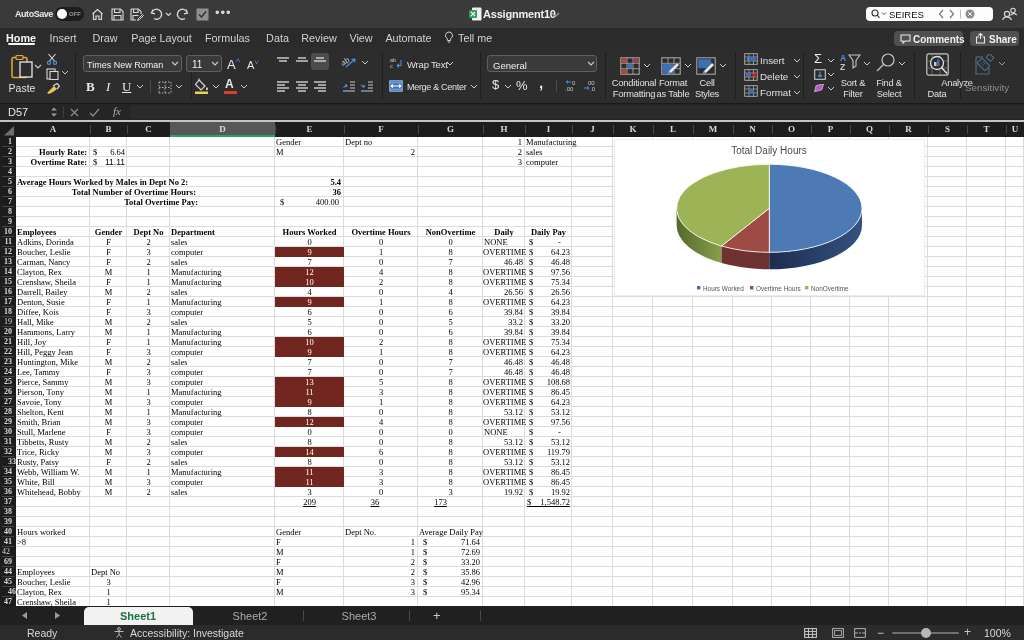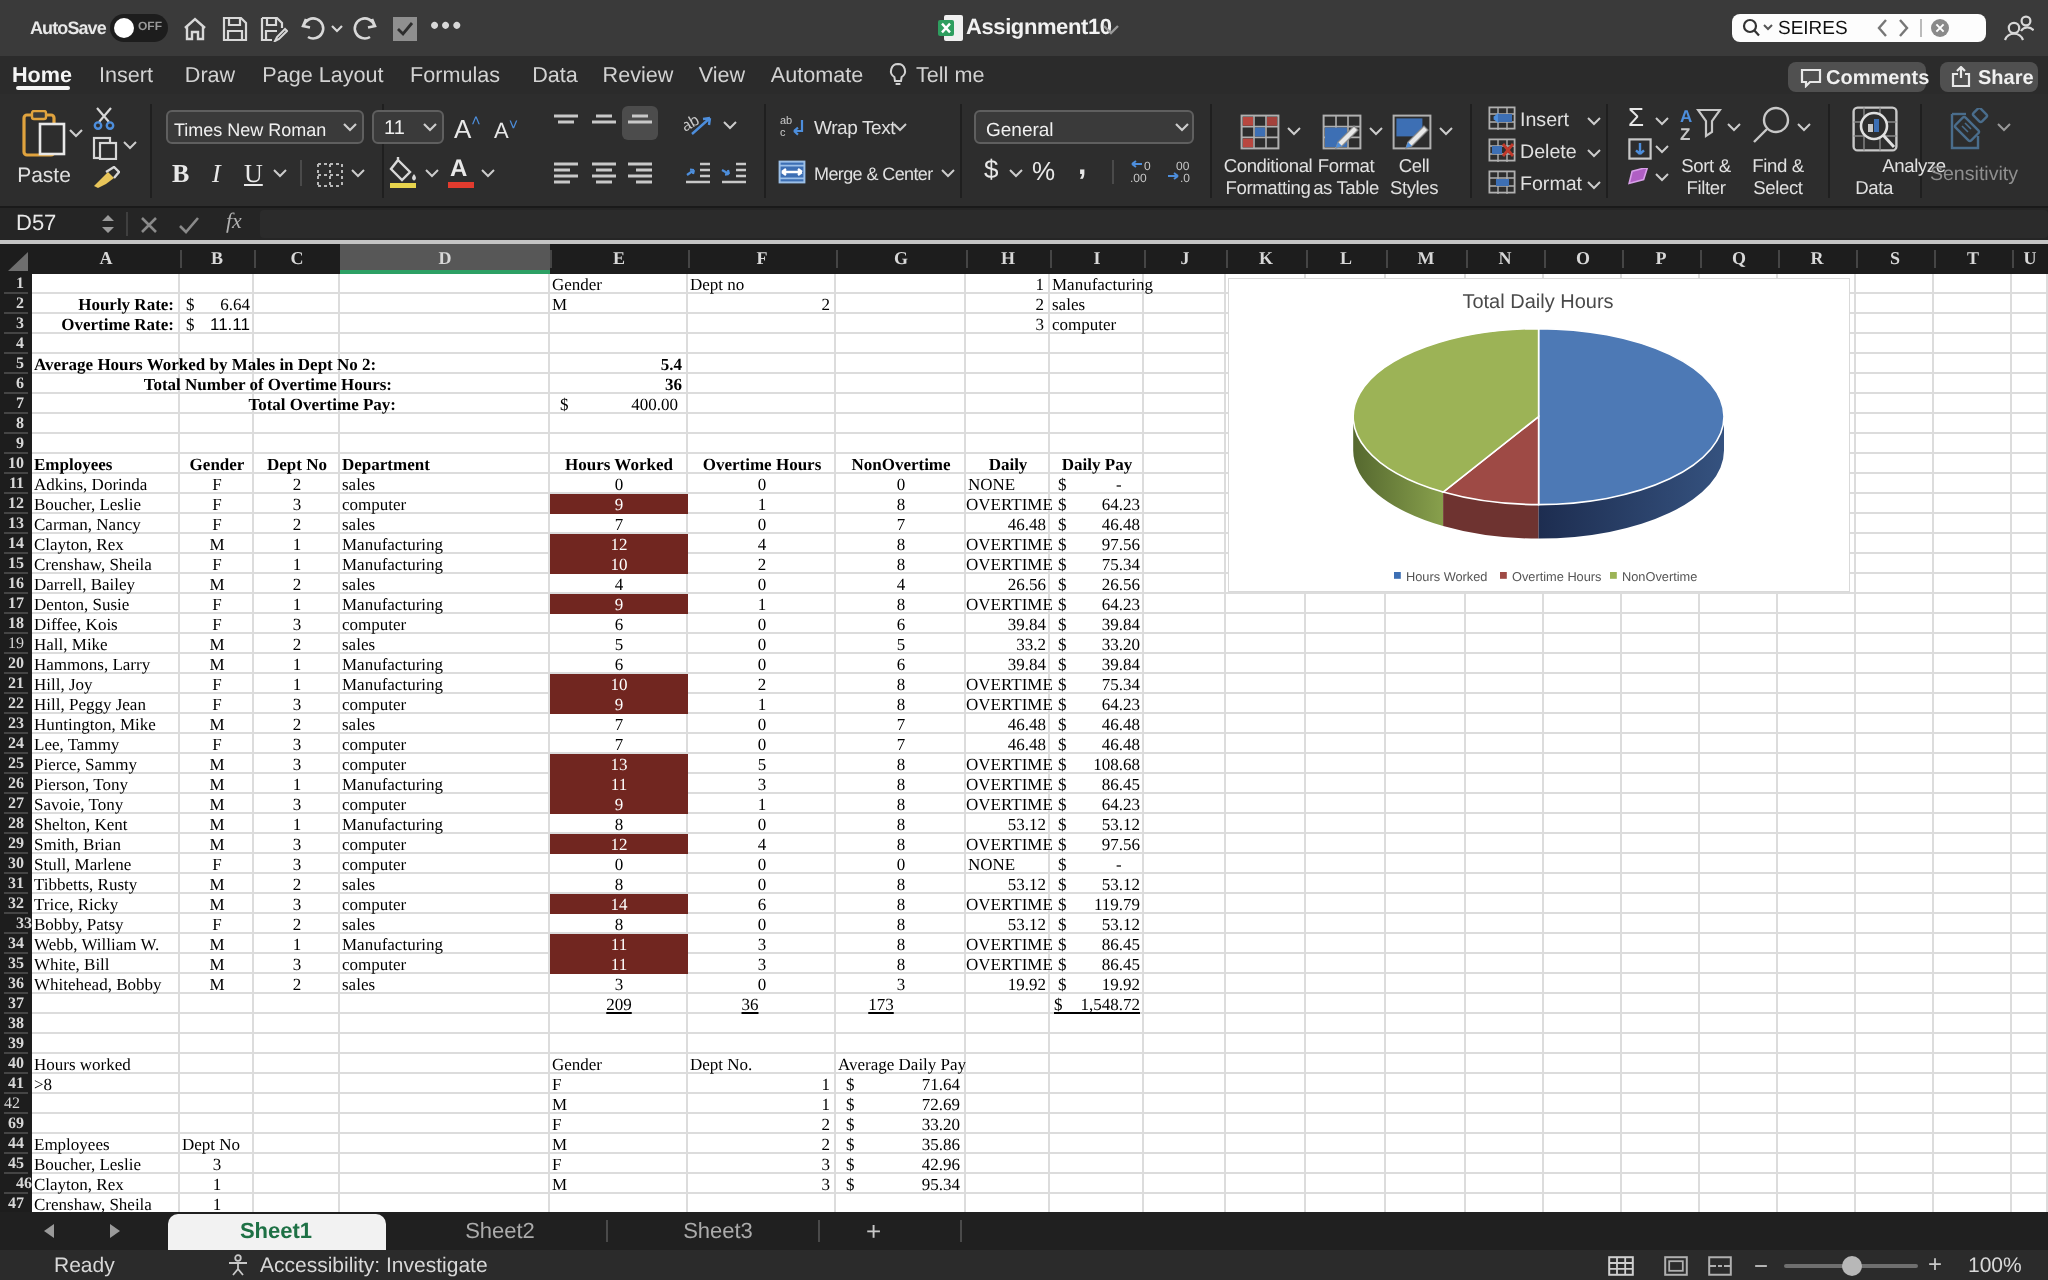--- a/index.html
+++ b/index.html
@@ -846,21 +846,21 @@
 <div style="position:absolute;top:447px;height:10px;line-height:11px;font-family:'Liberation Serif',serif;font-size:8.5px;color:#000;white-space:nowrap;left:108.5px;transform:translateX(-50%)">M</div>
 <div style="position:absolute;top:447px;height:10px;line-height:11px;font-family:'Liberation Serif',serif;font-size:8.5px;color:#000;white-space:nowrap;left:148.5px;transform:translateX(-50%)">3</div>
 <div style="position:absolute;top:447px;height:10px;line-height:11px;font-family:'Liberation Serif',serif;font-size:8.5px;color:#000;white-space:nowrap;left:171px">computer</div>
 <div style="position:absolute;left:275px;top:447px;width:69px;height:10px;background:#712620"></div>
 <div style="position:absolute;top:447px;height:10px;line-height:11px;font-family:'Liberation Serif',serif;font-size:8.5px;color:#fff;white-space:nowrap;left:309.5px;transform:translateX(-50%)">14</div>
 <div style="position:absolute;top:447px;height:10px;line-height:11px;font-family:'Liberation Serif',serif;font-size:8.5px;color:#000;white-space:nowrap;left:381.0px;transform:translateX(-50%)">6</div>
 <div style="position:absolute;top:447px;height:10px;line-height:11px;font-family:'Liberation Serif',serif;font-size:8.5px;color:#000;white-space:nowrap;left:450.5px;transform:translateX(-50%)">8</div>
 <div style="position:absolute;top:447px;height:10px;line-height:11px;font-family:'Liberation Serif',serif;font-size:8.5px;color:#000;white-space:nowrap;left:483px">OVERTIME</div>
 <div style="position:absolute;top:447px;left:529px;height:10px;line-height:11px;font-family:'Liberation Serif',serif;font-size:8.5px;color:#000">$</div>
 <div style="position:absolute;top:447px;right:454px;height:10px;line-height:11px;font-family:'Liberation Serif',serif;font-size:8.5px;color:#000">119.79</div>
-<div style="position:absolute;top:457px;height:10px;line-height:11px;font-family:'Liberation Serif',serif;font-size:8.5px;color:#000;white-space:nowrap;left:17px">Bobby, Patsy</div>
+<div style="position:absolute;top:457px;height:10px;line-height:11px;font-family:'Liberation Serif',serif;font-size:8.5px;color:#000;white-space:nowrap;left:17px">Rusty, Patsy</div>
 <div style="position:absolute;top:457px;height:10px;line-height:11px;font-family:'Liberation Serif',serif;font-size:8.5px;color:#000;white-space:nowrap;left:108.5px;transform:translateX(-50%)">F</div>
 <div style="position:absolute;top:457px;height:10px;line-height:11px;font-family:'Liberation Serif',serif;font-size:8.5px;color:#000;white-space:nowrap;left:148.5px;transform:translateX(-50%)">2</div>
 <div style="position:absolute;top:457px;height:10px;line-height:11px;font-family:'Liberation Serif',serif;font-size:8.5px;color:#000;white-space:nowrap;left:171px">sales</div>
 <div style="position:absolute;top:457px;height:10px;line-height:11px;font-family:'Liberation Serif',serif;font-size:8.5px;color:#000;white-space:nowrap;left:309.5px;transform:translateX(-50%)">8</div>
 <div style="position:absolute;top:457px;height:10px;line-height:11px;font-family:'Liberation Serif',serif;font-size:8.5px;color:#000;white-space:nowrap;left:381.0px;transform:translateX(-50%)">0</div>
 <div style="position:absolute;top:457px;height:10px;line-height:11px;font-family:'Liberation Serif',serif;font-size:8.5px;color:#000;white-space:nowrap;left:450.5px;transform:translateX(-50%)">8</div>
 <div style="position:absolute;top:457px;height:10px;line-height:11px;font-family:'Liberation Serif',serif;font-size:8.5px;color:#000;white-space:nowrap;right:501px">53.12</div>
 <div style="position:absolute;top:457px;left:529px;height:10px;line-height:11px;font-family:'Liberation Serif',serif;font-size:8.5px;color:#000">$</div>
 <div style="position:absolute;top:457px;right:454px;height:10px;line-height:11px;font-family:'Liberation Serif',serif;font-size:8.5px;color:#000">53.12</div>
 <div style="position:absolute;top:467px;height:10px;line-height:11px;font-family:'Liberation Serif',serif;font-size:8.5px;color:#000;white-space:nowrap;left:17px">Webb, William W.</div>

